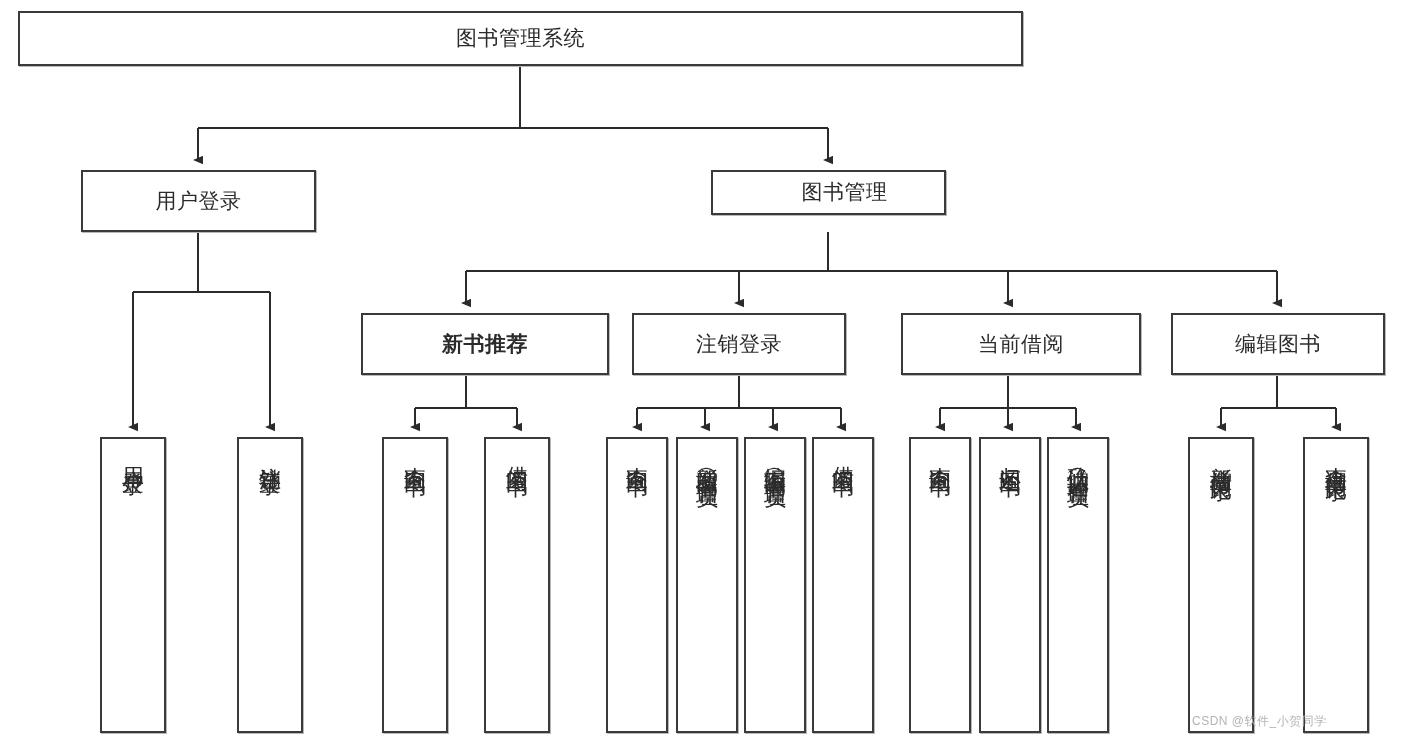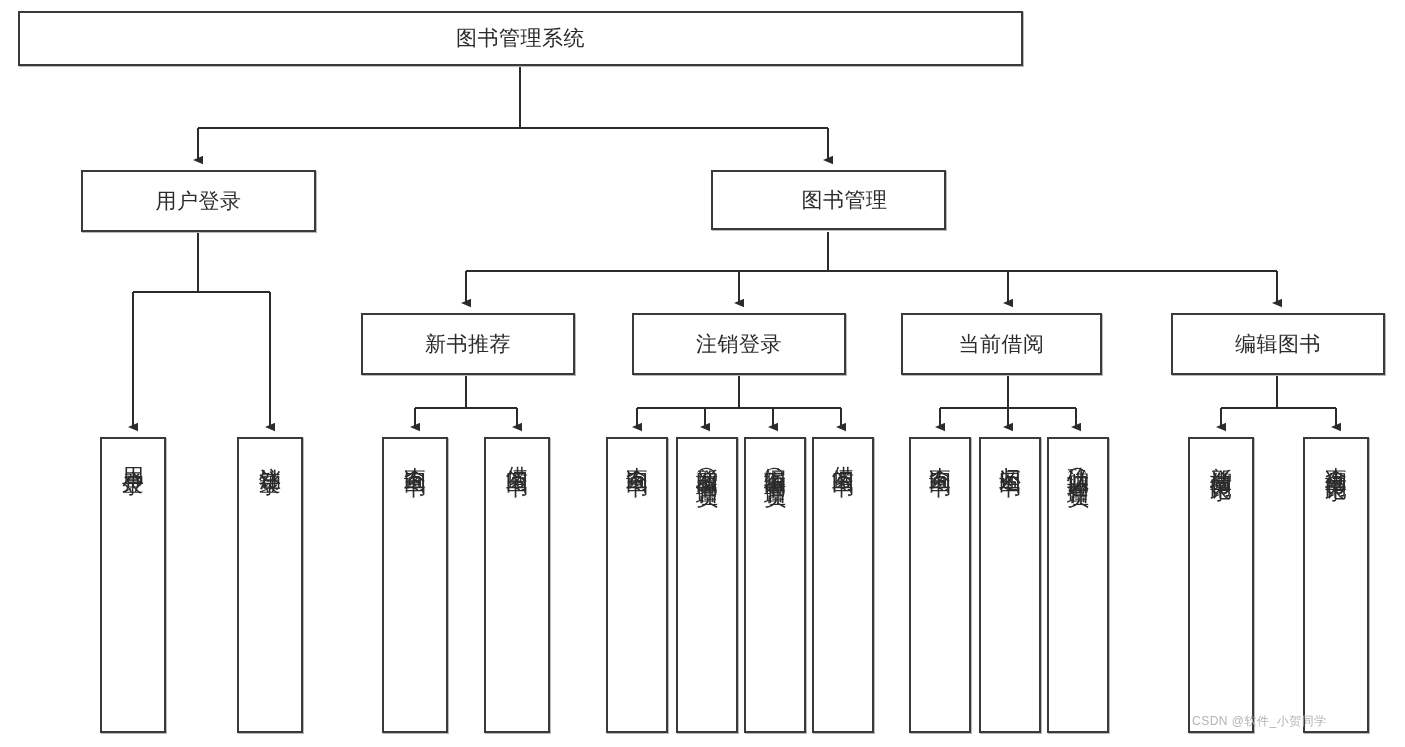--- a/index.html
+++ b/index.html
@@ -129,31 +129,31 @@
     </g>
   </svg>
 
   <div class="node horiz" style="left:18px; top:11px; width:1005px; height:55px;">
     <span class="node-label">图书管理系统</span>
   </div>
 
   <div class="node horiz" style="left:81px; top:170px; width:235px; height:62px;">
     <span class="node-label">用户登录</span>
   </div>
-  <div class="node horiz" style="left:711px; top:170px; width:235px; height:60px;padding-left:32px;">
+  <div class="node horiz" style="left:711px; top:170px; width:235px; height:45px;padding-left:32px;">
     <span class="node-label">图书管理</span>
   </div>
 
-  <div class="node horiz" style="left:361px; top:313px; width:214px; height:62px;">
+  <div class="node horiz" style="left:361px; top:313px; width:248px; height:62px;font-weight:bold;">
     <span class="node-label">新书推荐</span>
   </div>
   <div class="node horiz" style="left:632px; top:313px; width:214px; height:62px;">
     <span class="node-label">注销登录</span>
   </div>
-  <div class="node horiz" style="left:901px; top:313px; width:201px; height:62px;">
+  <div class="node horiz" style="left:901px; top:313px; width:240px; height:62px;">
     <span class="node-label">当前借阅</span>
   </div>
   <div class="node horiz" style="left:1171px; top:313px; width:214px; height:62px;">
     <span class="node-label">编辑图书</span>
   </div>
 
   <div class="node vert" style="left:100px; top:437px; width:66px; height:296px;">
     <span class="node-label">用户登录</span>
   </div>
   <div class="node vert" style="left:237px; top:437px; width:66px; height:296px;">

